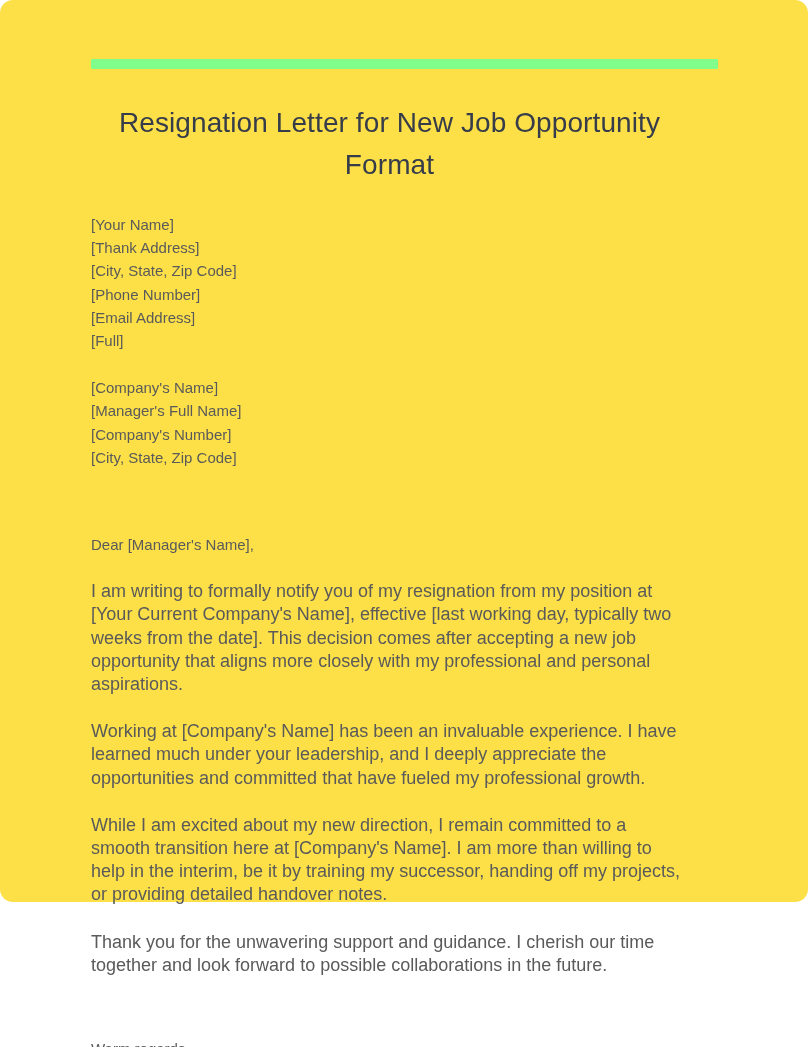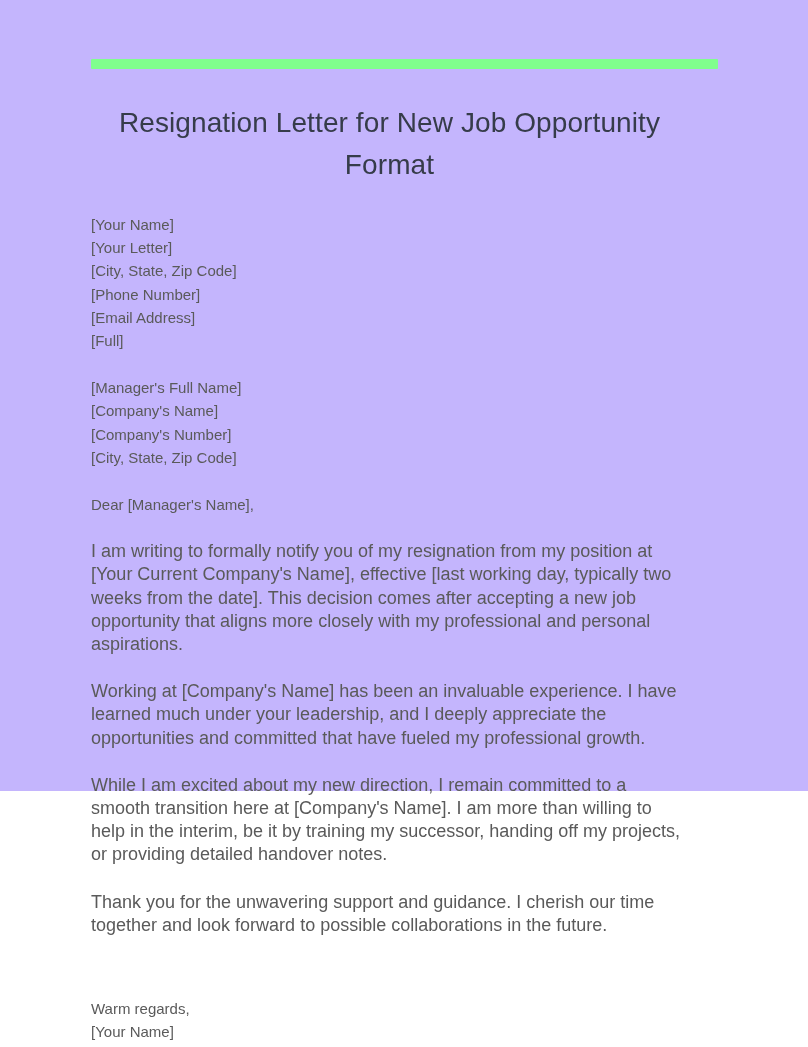--- a/index.html
+++ b/index.html
@@ -11,23 +11,24 @@
     width: 808px;
     height: 1047px;
     background: #ffffff;
     font-family: "Liberation Sans", sans-serif;
     overflow: hidden;
   }
 
   .page {
     position: relative;
     width: 808px;
-    height: 791px;
-    background: #c4b5fd;
+    height: 902px;
+    background: #fde047;
     box-sizing: border-box;
+    border-radius: 13px;
   }
 
   .content {
     position: absolute;
     left: 91px;
     top: 0;
     width: 597px;
   }
 
   .accent-bar {
@@ -66,20 +67,21 @@
   }
 
   .block-gap {
     height: 24px;
   }
 
   .salutation {
     font-size: 15px;
     line-height: 23.2px;
     color: #5a5a5a;
+    margin-top: 40px;
   }
 
   .para {
     font-size: 18px;
     line-height: 23.2px;
     color: #5a5a5a;
     margin: 0;
     padding: 0;
     max-width: 592px;
     text-align: left;
@@ -103,32 +105,32 @@
   <div class="content">
 
     <div class="accent-bar"></div>
 
     <h1 class="doc-title">Resignation Letter for New Job Opportunity Format</h1>
 
     <div class="body-block">
 
       <div class="addr-block">
         <span class="addr-line">[Your Name]</span>
-        <span class="addr-line">[Your Letter]</span>
+        <span class="addr-line">[Thank Address]</span>
         <span class="addr-line">[City, State, Zip Code]</span>
         <span class="addr-line">[Phone Number]</span>
         <span class="addr-line">[Email Address]</span>
         <span class="addr-line">[Full]</span>
       </div>
 
       <div class="block-gap"></div>
 
       <div class="addr-block">
+        <span class="addr-line">[Company's Name]</span>
         <span class="addr-line">[Manager's Full Name]</span>
-        <span class="addr-line">[Company's Name]</span>
         <span class="addr-line">[Company's Number]</span>
         <span class="addr-line">[City, State, Zip Code]</span>
       </div>
 
       <div class="block-gap"></div>
 
       <div class="salutation">Dear [Manager's Name],</div>
 
       <div class="para-gap"></div>
 

